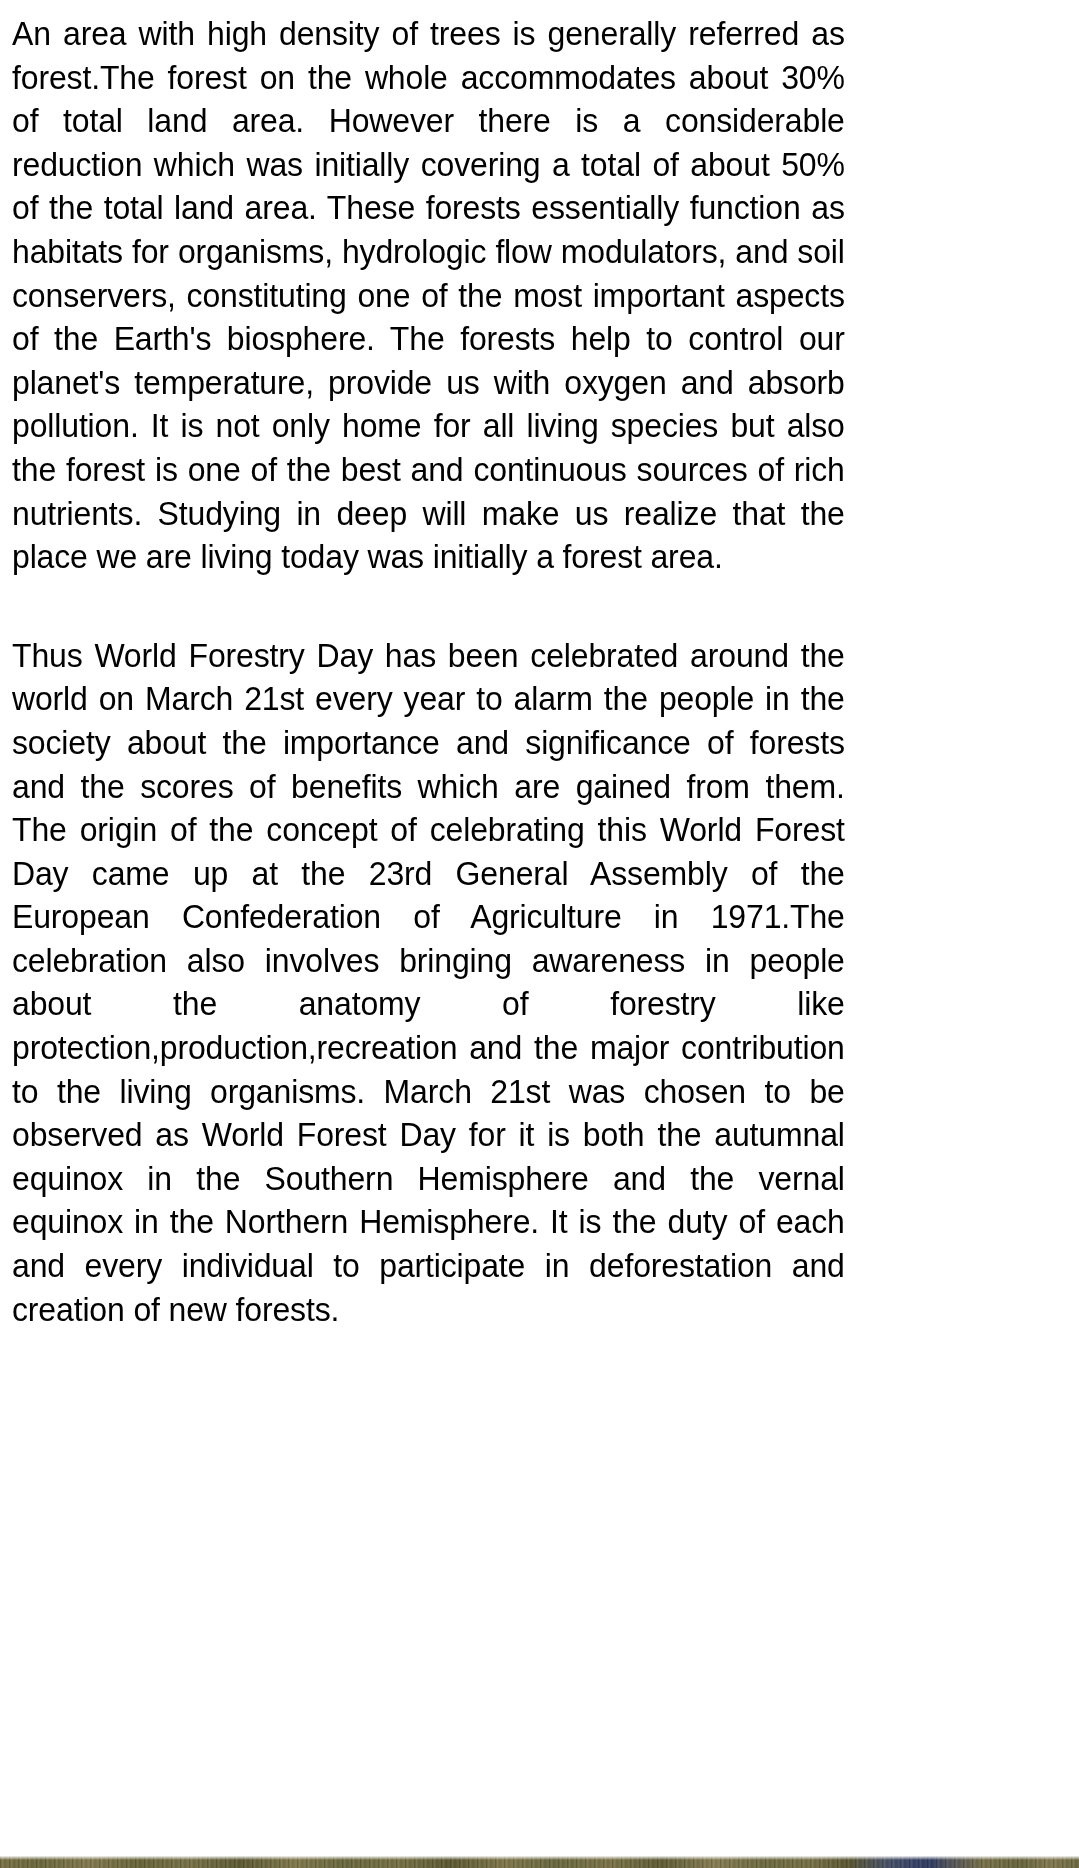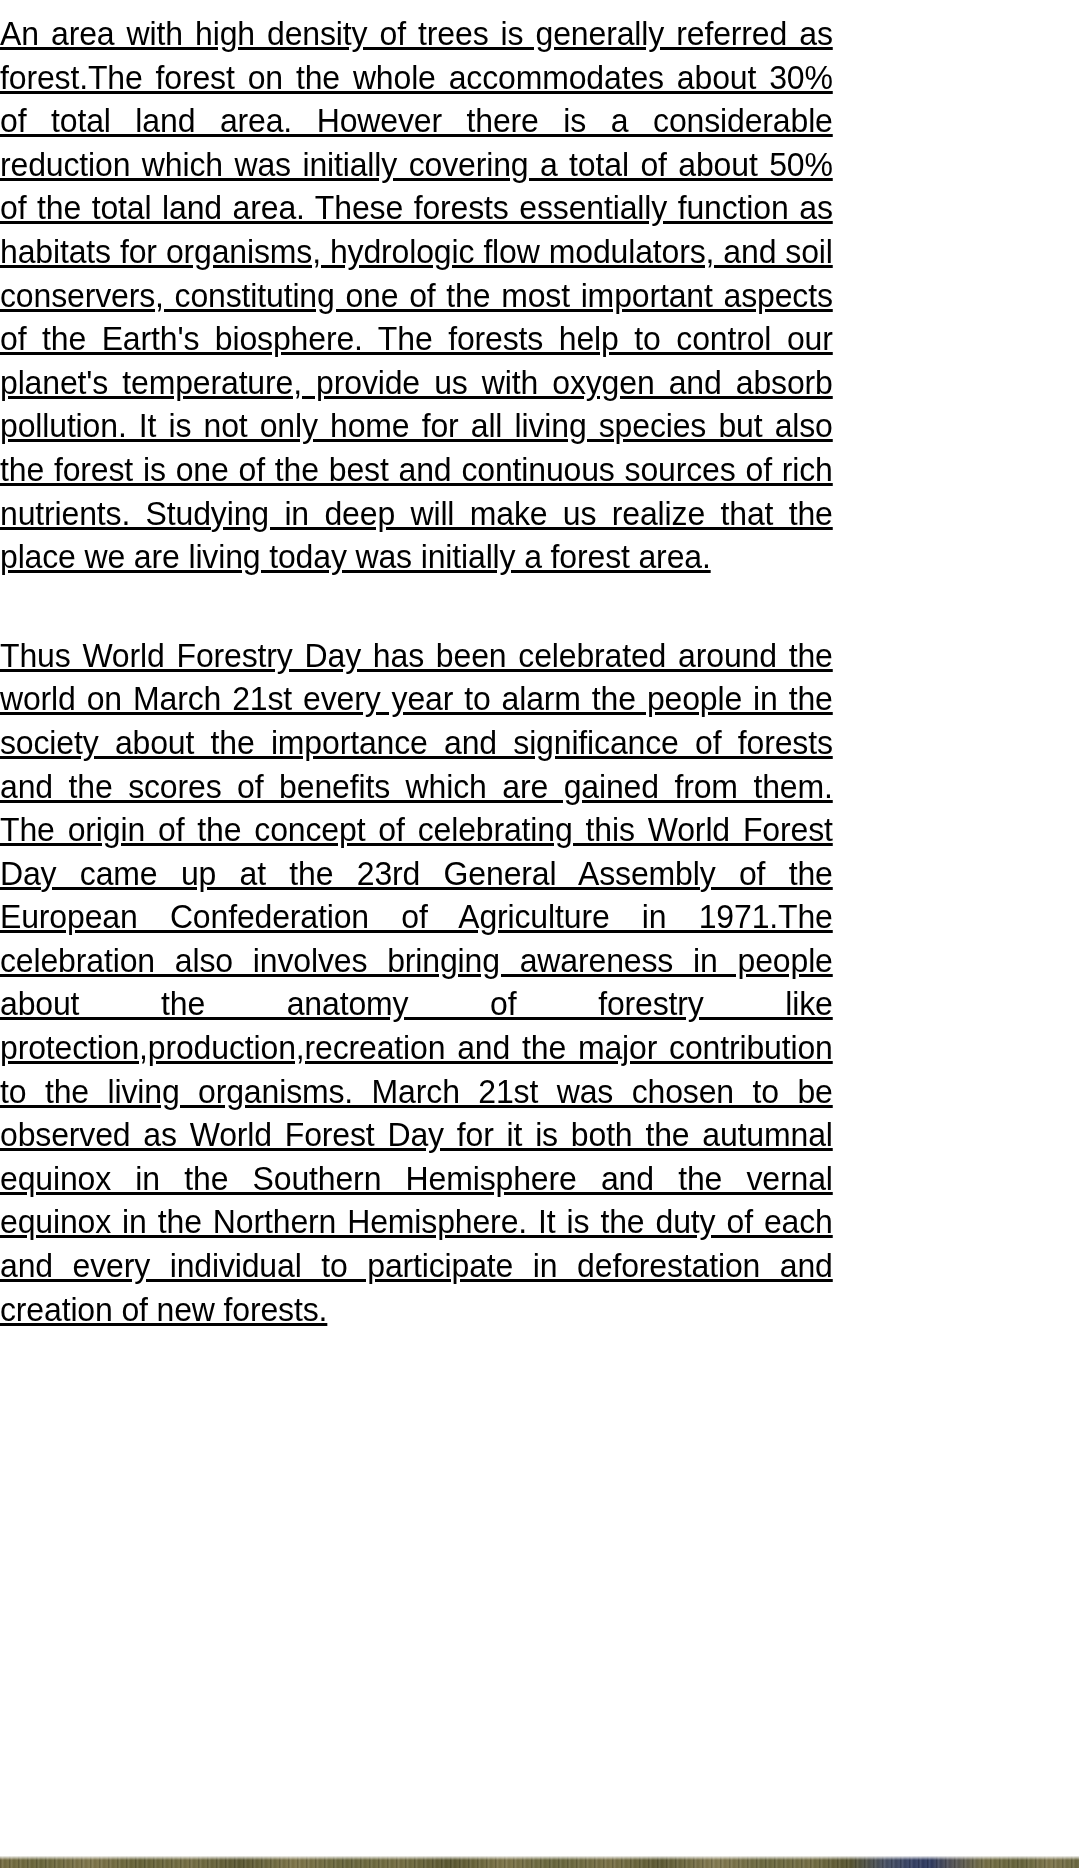--- a/index.html
+++ b/index.html
@@ -11,25 +11,24 @@
     width: 1079px;
     height: 1868px;
     background: #ffffff;
     font-family: "Liberation Sans", "DejaVu Sans", sans-serif;
     overflow: hidden;
     position: relative;
   }
 
   .article {
     position: absolute;
-    left: 0;
+    left: 12px;
     top: 0px;
     width: 833px;
     box-sizing: border-box;
-    text-decoration: underline;
   }
 
   .para {
     margin: 0;
     padding: 0;
     color: #000000;
     font-size: 33.5px;
     line-height: 43.6px;
     text-align: justify;
     text-justify: inter-word;

